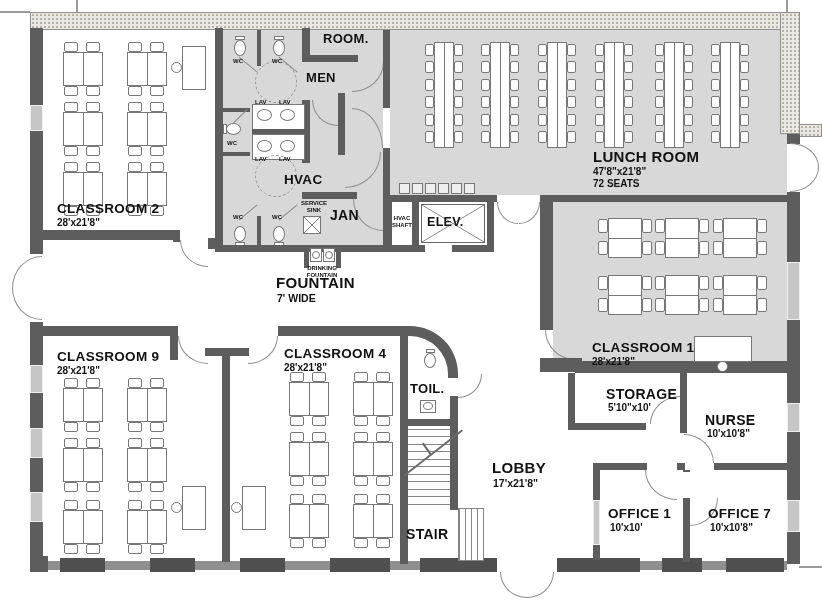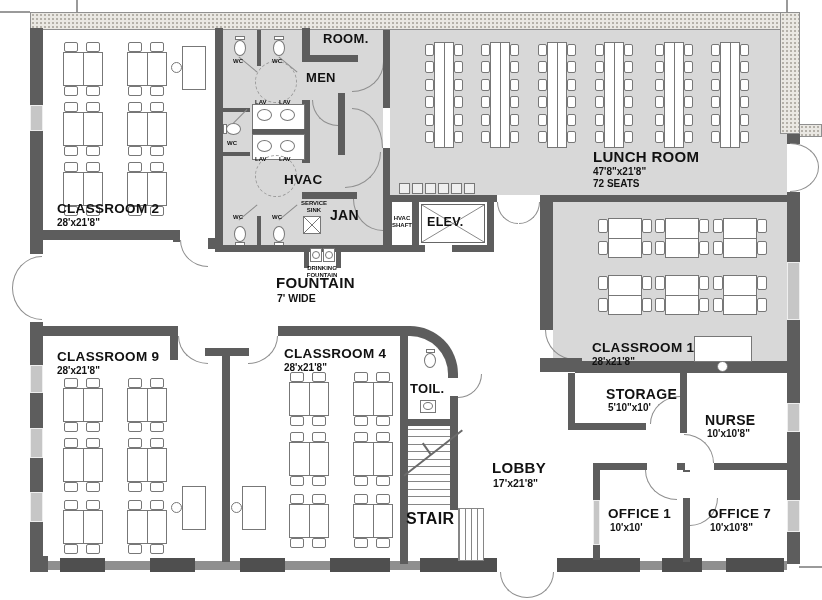--- a/index.html
+++ b/index.html
@@ -465,21 +465,21 @@
   <div class="dim" style="left:610px;top:522px;">10'x10'</div>
 
   <div class="lbl" style="left:708px;top:506px;font-size:13.5px;">OFFICE 7</div>
   <div class="dim" style="left:710px;top:522px;">10'x10'8"</div>
 
   <div class="lbl" style="left:323px;top:31px;font-size:13px;">ROOM.</div>
   <div class="lbl" style="left:306px;top:70px;font-size:13px;">MEN</div>
   <div class="lbl" style="left:284px;top:172px;font-size:13.5px;">HVAC</div>
   <div class="lbl" style="left:330px;top:207px;font-size:14px;">JAN</div>
   <div class="lbl" style="left:410px;top:381px;font-size:13px;">TOIL.</div>
-  <div class="lbl" style="left:406px;top:510px;font-size:16px;">STAIR</div>
+  <div class="lbl" style="left:406px;top:526px;font-size:14px;">STAIR</div>
   <div class="lbl" style="left:427px;top:215px;font-size:12.5px;">ELEV.</div>
 
   <div class="tiny" style="left:391px;top:215px;width:22px;">
     <span>HVAC</span><br>
     <span>SHAFT</span>
   </div>
   <div class="tiny" style="left:300px;top:200px;width:28px;">
     <span>SERVICE</span><br>
     <span>SINK</span>
   </div>

